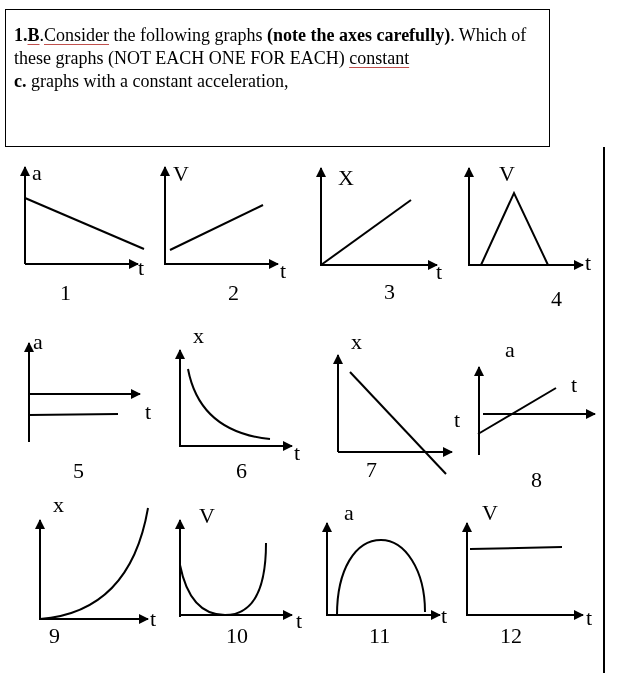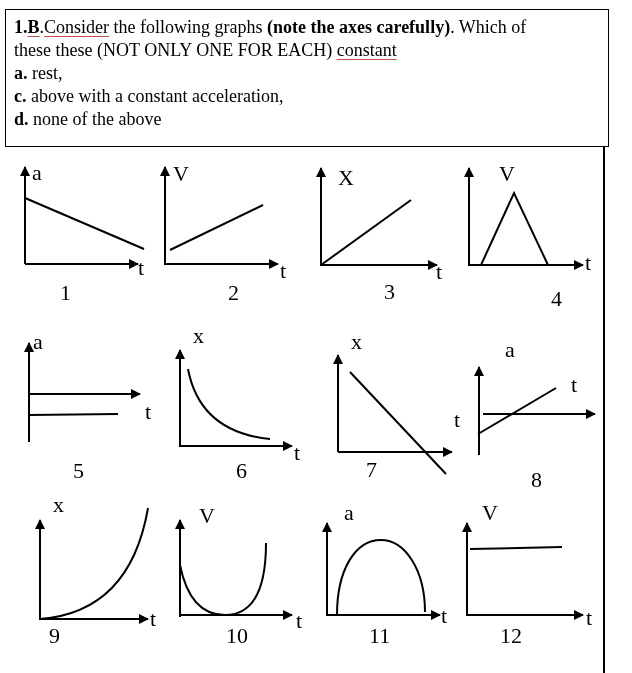--- a/index.html
+++ b/index.html
@@ -1,36 +1,34 @@
 <!DOCTYPE html>
 <html><head>
   <meta charset="utf-8">
   <style>
     html, body { margin: 0; padding: 0; background: #ffffff; }
     body { width: 632px; height: 673px; position: relative; overflow: hidden;
            font-family: "Liberation Serif", "DejaVu Serif", serif; color: #000; }
-    .qbox { position: absolute; left: 5px; top: 9px; width: 604px; height: 138px;
-            border: 1.5px solid #000; box-sizing: border-box; padding: 6px 0 0 8px;
+    .qbox { position: absolute; left: 5px; top: 9px; width: 545px; height: 138px;
+            border: 1.5px solid #000; box-sizing: border-box; padding: 14px 0 0 8px;
             font-size: 18px; line-height: 23px; }
     .qbox p { margin: 0; white-space: nowrap; }
     .u { text-decoration: underline; text-decoration-color: #c0504d; text-underline-offset: 3px; }
     .b { font-weight: bold; }
     .vline { position: absolute; left: 603px; top: 147px; width: 1.5px; height: 526px; background: #000; }
     svg.graphs { position: absolute; left: 0; top: 0; width: 632px; height: 673px; }
     svg text { font-family: "Liberation Serif", "DejaVu Serif", serif; fill: #000; }
   </style>
 </head>
 <body>
 
 <div class="qbox">
   <p><span class="b">1.</span><span class="b u">B</span><span>.</span><span class="u">Consider</span><span> the following graphs </span><span class="b">(note the axes carefully)</span><span>.  Which of</span></p>
-  <p><span>these these (NOT ONLY ONE FOR EACH) </span><span class="u">constant</span></p>
-  <p><span class="b">a.</span><span> rest,</span></p>
-  <p><span class="b">c.</span><span> above with a constant acceleration,</span></p>
-  <p><span class="b">d.</span><span> none of the above</span></p>
+  <p><span>these graphs (NOT EACH ONE FOR EACH) </span><span class="u">constant</span></p>
+  <p><span class="b">c.</span><span> graphs with a constant acceleration,</span></p>
 </div>
 
 <div class="vline"></div>
 
 <svg class="graphs" viewBox="0 0 632 673">
   <defs>
     <marker id="ah" markerWidth="10" markerHeight="10" refX="9" refY="5" orient="auto" markerUnits="userSpaceOnUse">
       <path d="M0,0 L10,5 L0,10 Z" fill="#000"></path>
     </marker>
   </defs>

